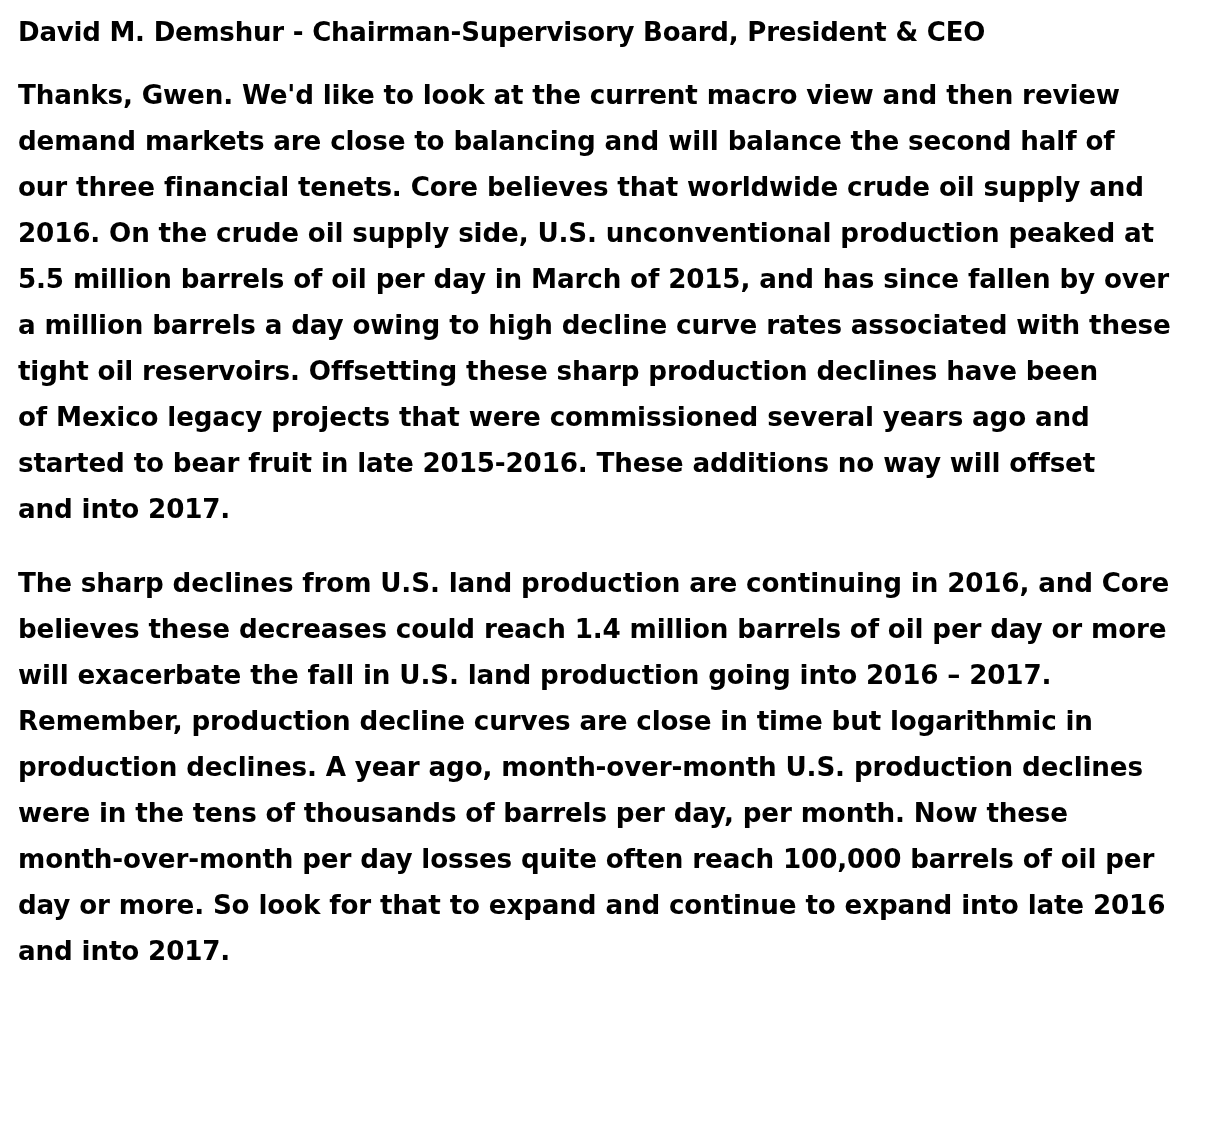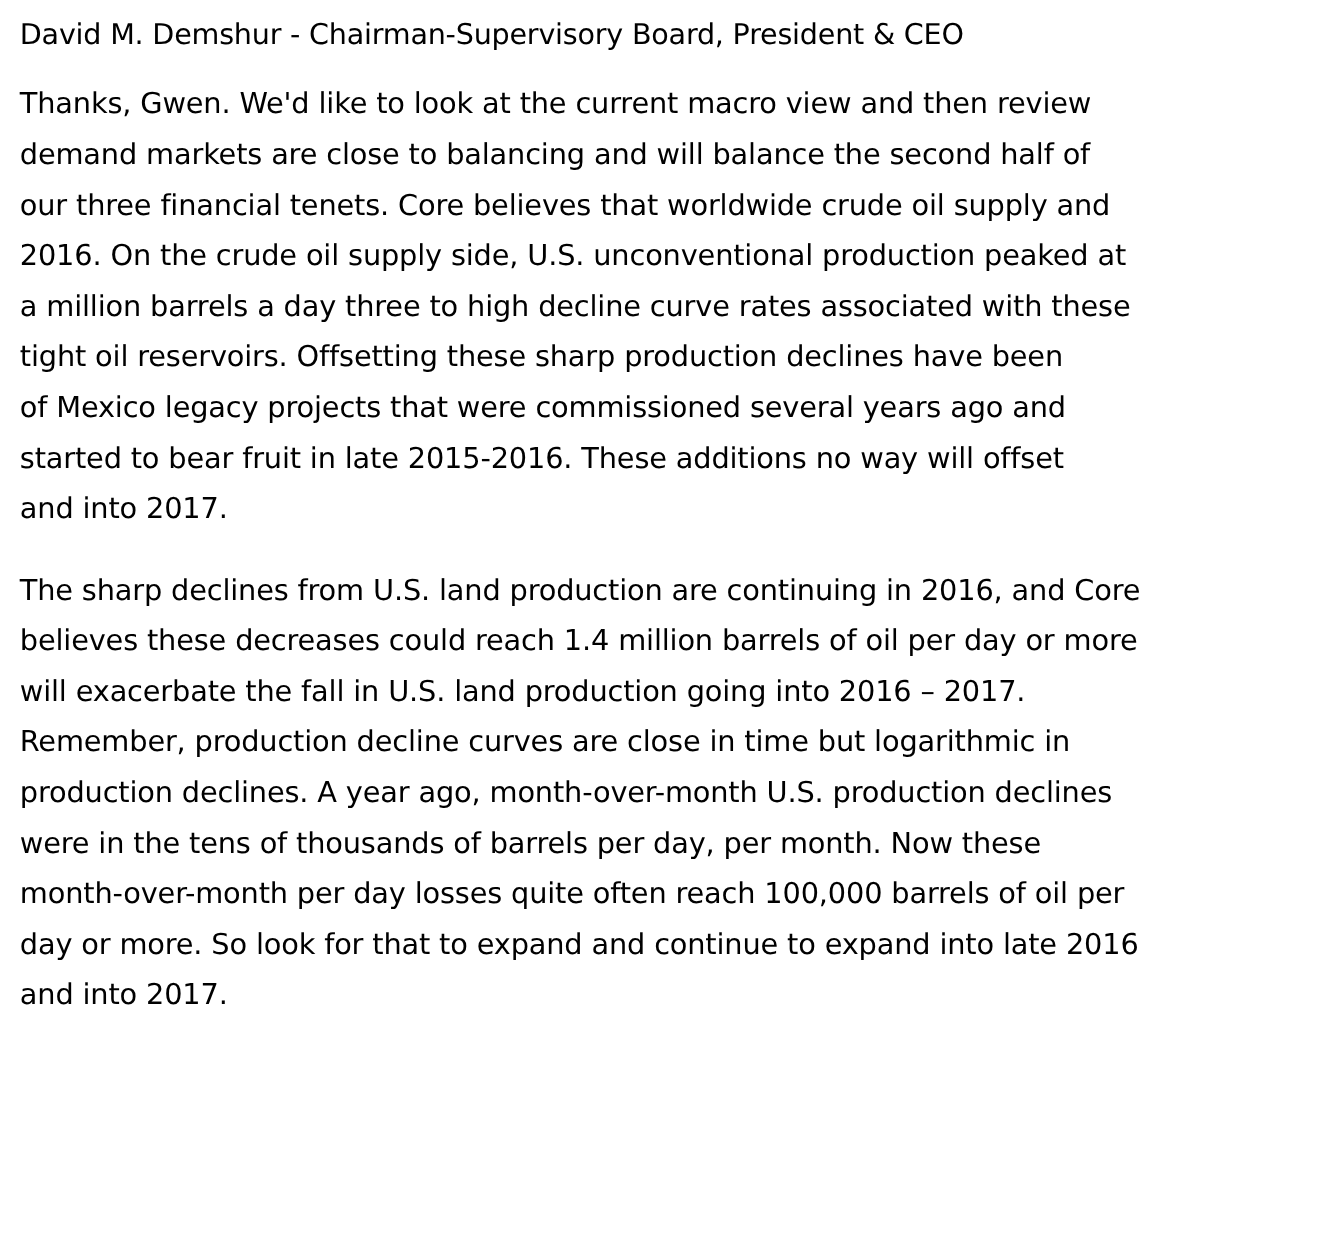--- a/index.html
+++ b/index.html
@@ -13,50 +13,52 @@
       overflow: hidden;
       color: #000000;
       font-family: "DejaVu Sans", sans-serif;
     }
     .doc {
       position: relative;
       padding: 12px 0 0 18px;
       width: 1175px;
     }
     .speaker {
-      font-weight: normal;
+      font-weight: bold;
       font-size: 26px;
       line-height: 40px;
       margin: 0 0 20px 0;
       letter-spacing: -0.2px;
       white-space: nowrap;
     }
     .para {
       font-size: 26.2px;
       line-height: 46px;
       margin: 0 0 28px 0;
       letter-spacing: -0.15px;
     }
     .line {
       display: block;
       white-space: nowrap;
+      font-weight: bold;
     }
   </style>
 </head>
 <body>
 
 <div class="doc">
   <div class="speaker">David M. Demshur - Chairman-Supervisory Board, President &amp; CEO</div>
 
   <p class="para">
     <span class="line">Thanks, Gwen. We'd like to look at the current macro view and then review</span>
     <span class="line">demand markets are close to balancing and will balance the second half of</span>
     <span class="line">our three financial tenets. Core believes that worldwide crude oil supply and</span>
     <span class="line">2016. On the crude oil supply side, U.S. unconventional production peaked at</span>
-    <span class="line">a million barrels a day three to high decline curve rates associated with these</span>
+    <span class="line">5.5 million barrels of oil per day in March of 2015, and has since fallen by over</span>
+    <span class="line">a million barrels a day owing to high decline curve rates associated with these</span>
     <span class="line">tight oil reservoirs. Offsetting these sharp production declines have been</span>
     <span class="line">of Mexico legacy projects that were commissioned several years ago and</span>
     <span class="line">started to bear fruit in late 2015-2016. These additions no way will offset</span>
     <span class="line">and into 2017.</span>
   </p>
 
   <p class="para">
     <span class="line">The sharp declines from U.S. land production are continuing in 2016, and Core</span>
     <span class="line">believes these decreases could reach 1.4 million barrels of oil per day or more</span>
     <span class="line">will exacerbate the fall in U.S. land production going into 2016 – 2017.</span>

